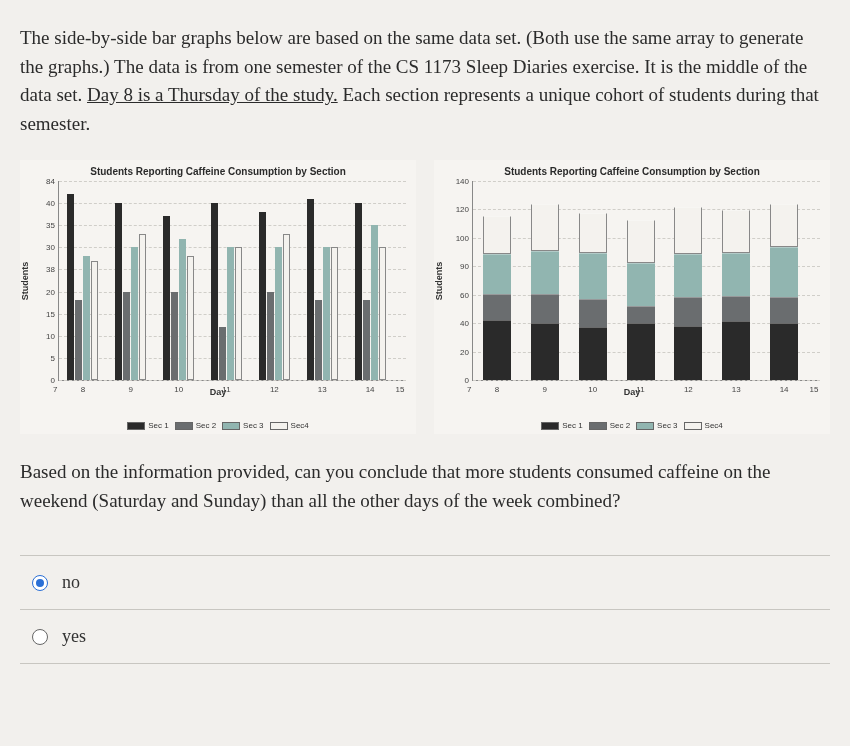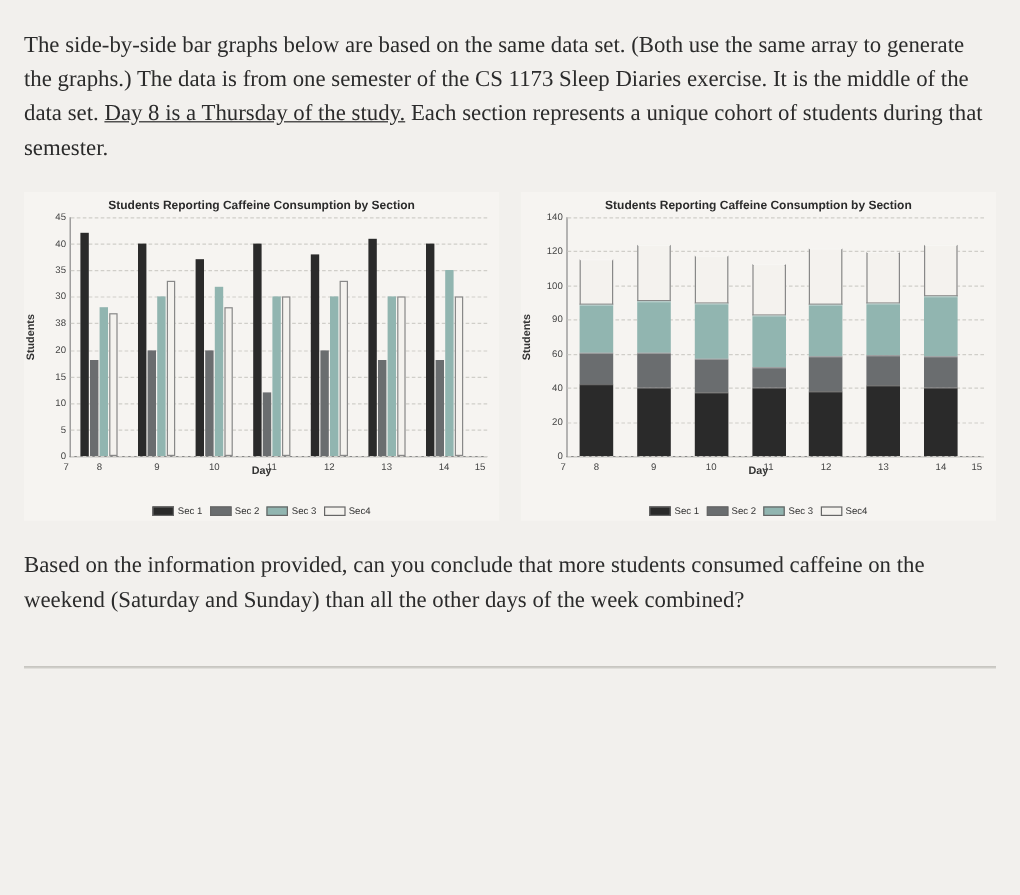--- a/index.html
+++ b/index.html
@@ -176,21 +176,21 @@
       <span class="ylabel">Students</span>
     <div class="ytick" style="bottom: 0%;">0</div>
         <div class="ytick" style="bottom: 11.1111%;">5</div>
         <div class="ytick" style="bottom: 22.2222%;">10</div>
         <div class="ytick" style="bottom: 33.3333%;">15</div>
         <div class="ytick" style="bottom: 44.4444%;">20</div>
         <div class="ytick" style="bottom: 55.5556%;">38</div>
         <div class="ytick" style="bottom: 66.6667%;">30</div>
         <div class="ytick" style="bottom: 77.7778%;">35</div>
         <div class="ytick" style="bottom: 88.8889%;">40</div>
-        <div class="ytick" style="bottom: 100%;">45</div>
+        <div class="ytick" style="bottom: 100%;">84</div>
         <div class="gridlines">
           <div class="gridline" style="top: 100%;"></div>
           <div class="gridline" style="top: 88.8889%;"></div>
           <div class="gridline" style="top: 77.7778%;"></div>
           <div class="gridline" style="top: 66.6667%;"></div>
           <div class="gridline" style="top: 55.5556%;"></div>
           <div class="gridline" style="top: 44.4444%;"></div>
           <div class="gridline" style="top: 33.3333%;"></div>
           <div class="gridline" style="top: 22.2222%;"></div>
           <div class="gridline" style="top: 11.1111%;"></div>
@@ -380,13 +380,21 @@
           <span>Sec4</span>
         </div>
       </div>
   </div>
 
 </div>
 
 <div class="question">Based on the information provided, can you conclude that more students consumed caffeine on the weekend (Saturday and Sunday) than all the other days of the week combined?</div>
 
 <div class="answers">
+  <div class="ans">
+    <span class="radio sel"></span>
+    <span class="ans-label">no</span>
+  </div>
+  <div class="ans">
+    <span class="radio"></span>
+    <span class="ans-label">yes</span>
+  </div>
 </div>
 
 </body></html>

